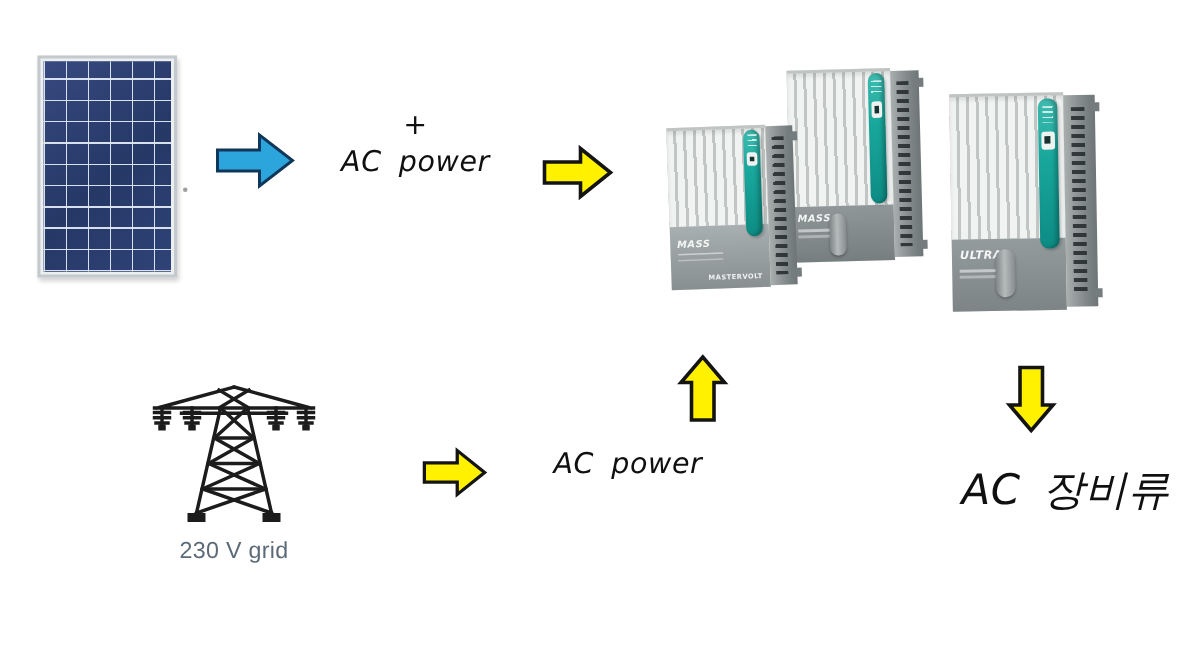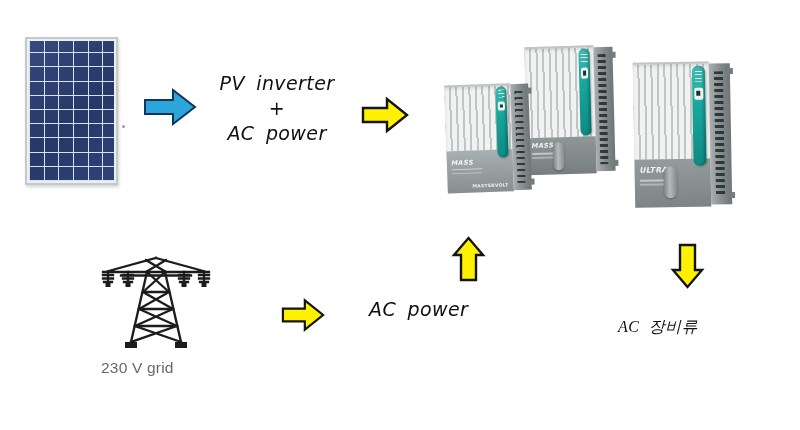--- a/index.html
+++ b/index.html
@@ -23,22 +23,22 @@
   #arrow-yellow-1{left:362px;top:97px;}
   #arrow-yellow-2{left:282px;top:297px;}
   #arrow-up{left:452px;top:236px;}
   #arrow-down{left:671px;top:243px;}
 
   
   .flow-label{position:absolute;color:#101010;font-style:italic;
     font-size:19px;line-height:25px;letter-spacing:.4px;word-spacing:5px;white-space:nowrap;}
   #pv-label{left:207px;top:71px;width:140px;text-align:center;}
   #analyser-label{left:369px;top:296px;line-height:27px;}
-  #equipment-label{left:618px;top:314px;font-size:16px;font-family:Liberation Serif, serif;}
-  #grid-caption{position:absolute;left:101px;top:359px;width:110px;text-align:left;
+  #equipment-label{left:641px;top:314px;font-size:28px;}
+  #grid-caption{position:absolute;left:101px;top:359px;width:110px;text-align:center;
     font-style:normal;font-family:"Liberation Sans","DejaVu Sans",sans-serif;
     font-size:15.5px;color:#5c6b77;letter-spacing:.2px;}
 
   
   .inv{position:absolute;}
   .inv-face{position:absolute;left:0;top:0;width:78%;height:100%;background:#dde0df;
     box-shadow:inset 2px 0 2px rgba(255,255,255,.6);}
   .inv-fins{position:absolute;left:0;top:0;width:100%;
     background:repeating-linear-gradient(90deg,#f1f3f2 0 4.5px,#c1c6c5 4.5px 6.5px);
     border-top:2px solid #c0c5c4;box-sizing:border-box;
@@ -100,21 +100,20 @@
     <div class="solar-cells"></div>
   </div>
 
   <span class="artifact-dot"></span>
 
   <svg id="arrow-blue" class="arrow" width="52" height="38" viewBox="0 0 52 38">
     <polygon points="1,12 29,12 29,2 51,19 29,36 29,26 1,26" stroke-width="2" stroke-linejoin="miter" fill="#2CA5DD" stroke="#10375A"></polygon>
   </svg>
 
   <div id="pv-label" class="flow-label">
-    <div>PV inverter</div>
     <div>+</div>
     <div>AC power</div>
   </div>
 
   <svg id="arrow-yellow-1" class="arrow" width="46" height="36" viewBox="0 0 46 36">
     <polygon points="1,11 25,11 25,2 45,18 25,34 25,25 1,25" stroke-width="2.4" stroke-linejoin="miter" fill="#FFF100" stroke="#141414"></polygon>
   </svg>
 
   <div id="invB" class="inv">
     <div class="inv-face">

